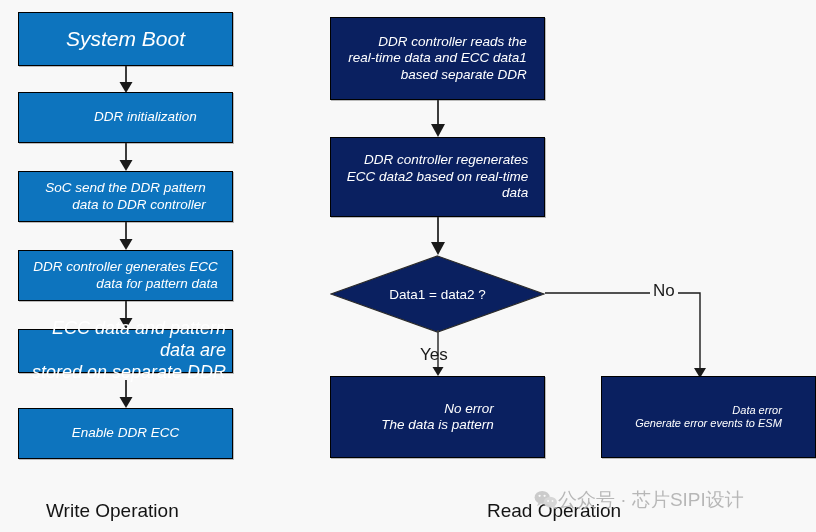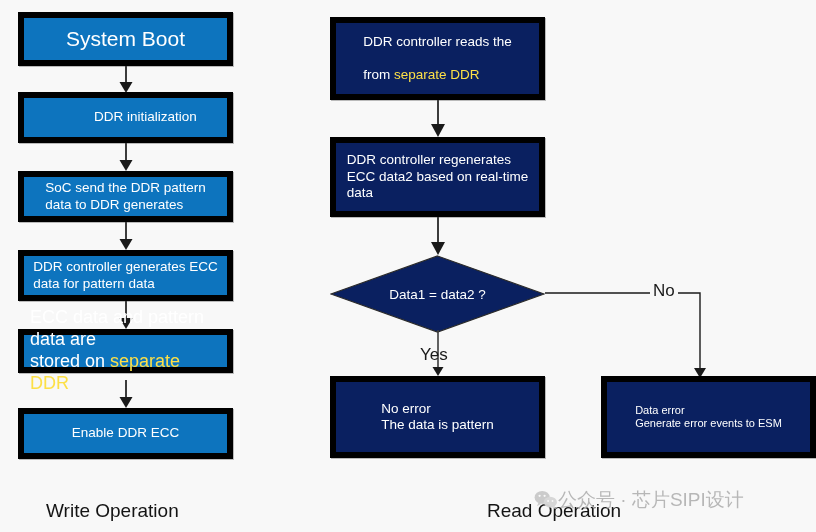--- a/index.html
+++ b/index.html
@@ -14,33 +14,34 @@
     background: #f8f8f8;
     font-family: "Liberation Sans", sans-serif;
     overflow: hidden;
   }
   .node {
     position: absolute;
     box-sizing: border-box;
     display: flex;
     align-items: center;
     justify-content: center;
-    text-align: left;
+    text-align: right;
     color: #ffffff;
-    border: 6px solid #000000;
+    border: 1px solid #000000;
     box-shadow: 1px 1px 0 rgba(0,0,0,0.25);
+    font-style: italic;
   }
   .node .txt {
     display: block;
     line-height: 1.22;
     padding: 0 6px;
   }
   .blue  { background: #0d74be; }
   .navy  { background: #0a2060; }
-  .red   { color: #fde047; }
+  .red   { color: #ffffff; }
   .diamond-wrap {
     position: absolute;
   }
   .diamond-wrap svg { display: block; }
   .diamond-label {
     position: absolute;
     left: 0; top: 0;
     width: 100%; height: 100%;
     display: flex;
     align-items: center;
@@ -97,21 +98,21 @@
   <div class="edge" style="left:112px; top:143px; width:28px; height:28px;">
     <svg width="28" height="28">
       <line x1="14" y1="0" x2="14" y2="19" stroke="#3c3c3c" stroke-width="2"></line>
       <polygon points="7.5,17 20.5,17 14,28" fill="#1a1a1a"></polygon>
     </svg>
   </div>
 
   <div class="node blue" style="left:18px; top:171px; width:215px; height:51px; font-size:13.5px;">
     <span class="txt">
       <span>SoC send the DDR pattern</span><br>
-      <span>data to DDR generates</span>
+      <span>data to DDR controller</span>
     </span>
   </div>
 
   <div class="edge" style="left:112px; top:222px; width:28px; height:28px;">
     <svg width="28" height="28">
       <line x1="14" y1="0" x2="14" y2="19" stroke="#3c3c3c" stroke-width="2"></line>
       <polygon points="7.5,17 20.5,17 14,28" fill="#1a1a1a"></polygon>
     </svg>
   </div>
 
@@ -145,22 +146,22 @@
 
   <div class="node blue" style="left:18px; top:408px; width:215px; height:51px; font-size:13.5px;">
     <span class="txt">Enable DDR ECC</span>
   </div>
 
   <div class="caption" style="left:46px; top:500px;">Write Operation</div>
 
   <div class="node navy" style="left:330px; top:17px; width:215px; height:83px; font-size:13.5px;">
     <span class="txt">
       <span>DDR controller reads the</span><br>
-      <br>
-      <span>from </span><span class="red">separate DDR</span>
+      <span>real-time data and ECC data1</span><br>
+      <span>based </span><span class="red">separate DDR</span>
     </span>
   </div>
 
   <div class="edge" style="left:424px; top:100px; width:28px; height:37px;">
     <svg width="28" height="37">
       <line x1="14" y1="0" x2="14" y2="26" stroke="#3c3c3c" stroke-width="2"></line>
       <polygon points="7,24 21,24 14,37" fill="#1a1a1a"></polygon>
     </svg>
   </div>
 

